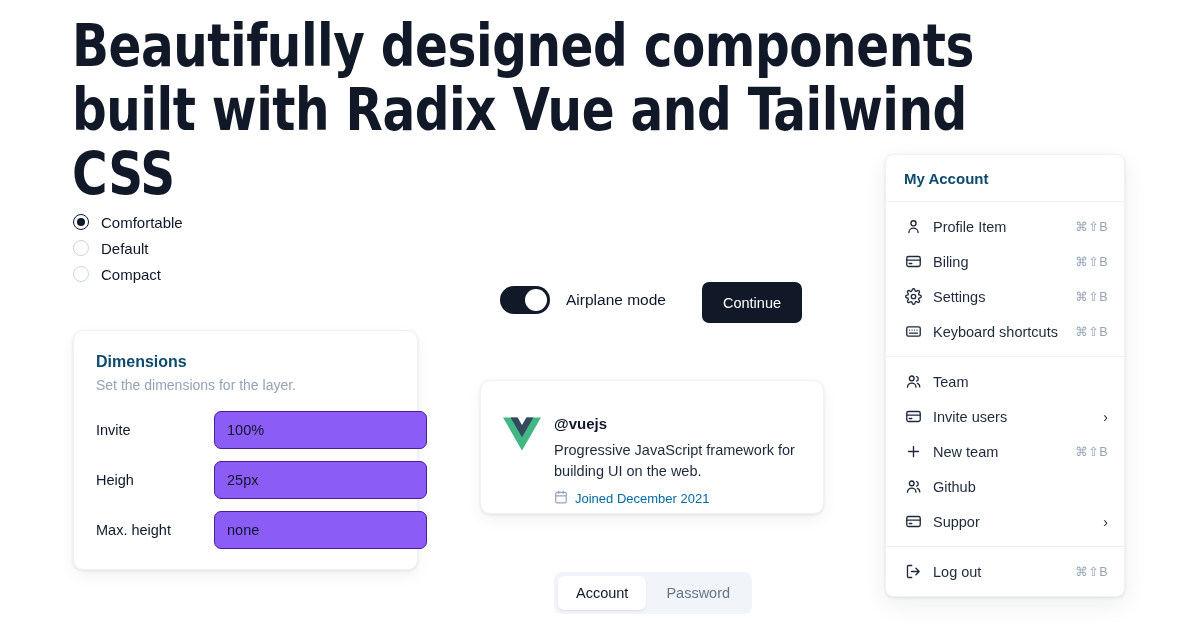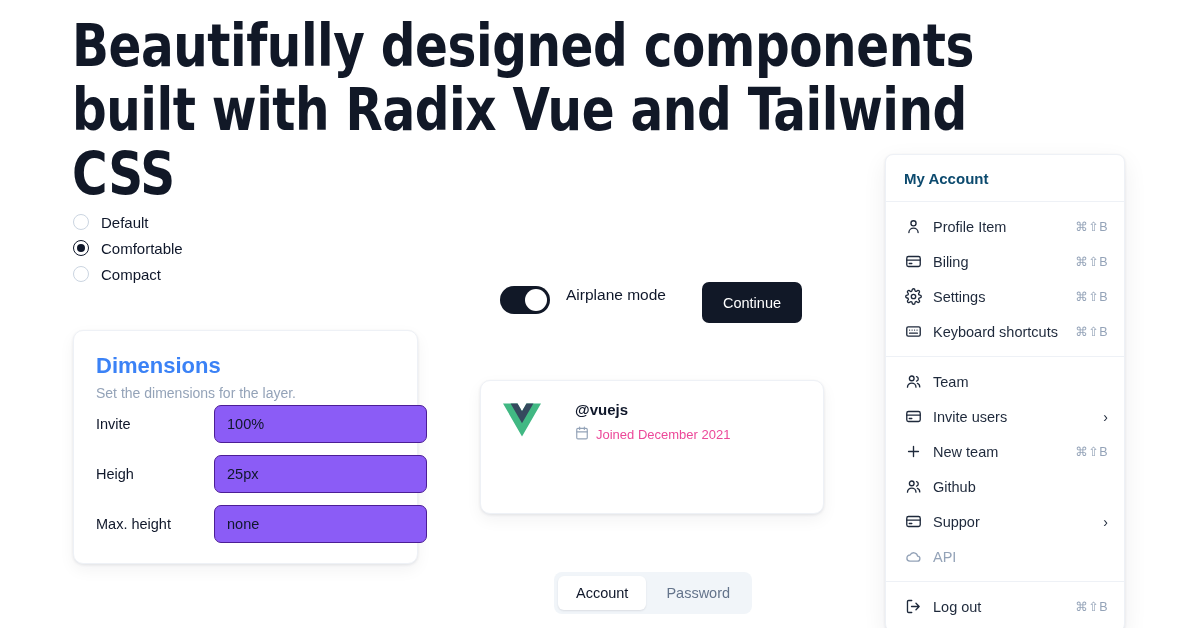--- a/index.html
+++ b/index.html
@@ -84,29 +84,29 @@
 
   
   .dimensions {
     position: absolute;
     left: 73px;
     top: 330px;
     width: 345px;
     padding: 22px 22px 20px 22px;
   }
   .dim-title {
-    font-size: 22px;
+    font-size: 16px;
     font-weight: 700;
-    color: #3b82f6;
+    color: #0c4a6e;
     margin-bottom: 6px;
   }
   .dim-sub {
     font-size: 14px;
     color: #94a3b8;
-    margin-bottom: 4px;
+    margin-bottom: 18px;
   }
   .dim-row {
     display: flex;
     align-items: center;
     margin-bottom: 12px;
   }
   .dim-row:last-child { margin-bottom: 0; }
   .dim-label {
     width: 118px;
     font-size: 14.5px;
@@ -125,21 +125,21 @@
     padding: 0 12px;
     outline: none;
   }
 
   
   .switch-row {
     position: absolute;
     left: 500px;
     top: 286px;
     display: flex;
-    align-items: flex-start;
+    align-items: center;
     gap: 16px;
   }
   .switch {
     width: 50px; height: 28px;
     border-radius: 14px;
     background: #111827;
     position: relative;
     flex: none;
   }
   .switch .knob {
@@ -170,23 +170,23 @@
     text-align: center;
   }
 
   
   .hover-card {
     position: absolute;
     left: 480px;
     top: 380px;
     width: 344px;
     height: 134px;
-    padding: 18px 20px;
-    display: flex;
-    gap: 32px;
+    padding: 32px 20px;
+    display: flex;
+    gap: 11px;
   }
   .vue-avatar {
     width: 42px; height: 42px;
     border-radius: 50%;
     background: #ffffff;
     flex: none;
     display: flex;
     align-items: center;
     justify-content: center;
     margin-top: 2px;
@@ -203,21 +203,21 @@
     line-height: 21px;
     color: #1e293b;
     max-width: 250px;
     margin-bottom: 8px;
   }
   .hc-joined {
     display: flex;
     align-items: center;
     gap: 7px;
     font-size: 13px;
-    color: #ec4899;
+    color: #0369a1;
   }
 
   
   .tabs {
     position: absolute;
     left: 554px;
     top: 572px;
     height: 42px;
     background: #f1f5f9;
     border-radius: 8px;
@@ -312,26 +312,26 @@
 
 <div id="root">
 
   <div class="hero">
     <h1>Beautifully designed components
 built with Radix Vue and Tailwind CSS</h1>
   </div>
 
   <div class="radio-group" id="radio-group">
       <div class="radio-row">
+        <span class="radio-dot checked"></span>
+        <span class="radio-label">Comfortable</span>
+      </div>
+      <div class="radio-row">
         <span class="radio-dot"></span>
         <span class="radio-label">Default</span>
-      </div>
-      <div class="radio-row">
-        <span class="radio-dot checked"></span>
-        <span class="radio-label">Comfortable</span>
       </div>
       <div class="radio-row">
         <span class="radio-dot"></span>
         <span class="radio-label">Compact</span>
       </div>
     </div>
 
   <div class="card dimensions">
     <div class="dim-title">Dimensions</div>
     <div class="dim-sub">Set the dimensions for the layer.</div>
@@ -364,20 +364,21 @@
     <div class="vue-avatar">
       <span>
         <svg width="38" height="34" viewBox="0 0 261 227">
           <path fill="#41b883" d="M161.1 0L130.5 53L99.9 0H0l130.5 226L261 0z"></path>
           <path fill="#35495e" d="M161.1 0L130.5 53L99.9 0H52.1l78.4 136L208.9 0z"></path>
         </svg>
       </span>
     </div>
     <div class="hc-body">
       <div class="hc-handle">@vuejs</div>
+      <div class="hc-desc">Progressive JavaScript framework for building UI on the web.</div>
       <div class="hc-joined">
         <span>
           <svg width="14" height="14" viewBox="0 0 24 24" fill="none" stroke="#94a3b8" stroke-width="2" stroke-linecap="round">
             <rect x="3" y="4" width="18" height="18" rx="2"></rect>
             <path d="M16 2v4M8 2v4M3 10h18"></path>
           </svg>
         </span>
         <span>Joined December 2021</span>
       </div>
     </div>
@@ -481,28 +482,20 @@
             <span class="menu-ic">
               <svg width="17" height="17" viewBox="0 0 24 24">
                 <rect x="2.5" y="5" width="19" height="14" rx="2.4" fill="none" stroke="#1e293b" stroke-width="1.9" stroke-linecap="round" stroke-linejoin="round"></rect>
                 <path d="M2.5 10h19" fill="none" stroke="#1e293b" stroke-width="1.9" stroke-linecap="round" stroke-linejoin="round"></path>
                 <path d="M6 14.8h3.6" fill="none" stroke="#1e293b" stroke-width="1.9" stroke-linecap="round" stroke-linejoin="round"></path>
               </svg>
             </span>
             <span class="menu-text">Suppor</span>
             <span class="menu-chevron">›</span>
           </div>
-          <div class="menu-item disabled">
-            <span class="menu-ic">
-              <svg width="17" height="17" viewBox="0 0 24 24">
-                <path d="M6.8 18.5a4.3 4.3 0 0 1 .4-8.6 5.6 5.6 0 0 1 10.6 1.6 3.5 3.5 0 0 1-.6 7z" fill="none" stroke="#94a3b8" stroke-width="1.9" stroke-linecap="round" stroke-linejoin="round"></path>
-              </svg>
-            </span>
-            <span class="menu-text">API</span>
-          </div>
         </div>
         <div class="menu-sep"></div>
         <div class="menu-group">
           <div class="menu-item">
             <span class="menu-ic">
               <svg width="17" height="17" viewBox="0 0 24 24">
                 <path d="M9.5 3.5H5.2a1.7 1.7 0 0 0-1.7 1.7v13.6a1.7 1.7 0 0 0 1.7 1.7h4.3" fill="none" stroke="#1e293b" stroke-width="1.9" stroke-linecap="round" stroke-linejoin="round"></path>
                 <path d="M15.5 16.5L20 12l-4.5-4.5M20 12H9.2" fill="none" stroke="#1e293b" stroke-width="1.9" stroke-linecap="round" stroke-linejoin="round"></path>
               </svg>
             </span>

